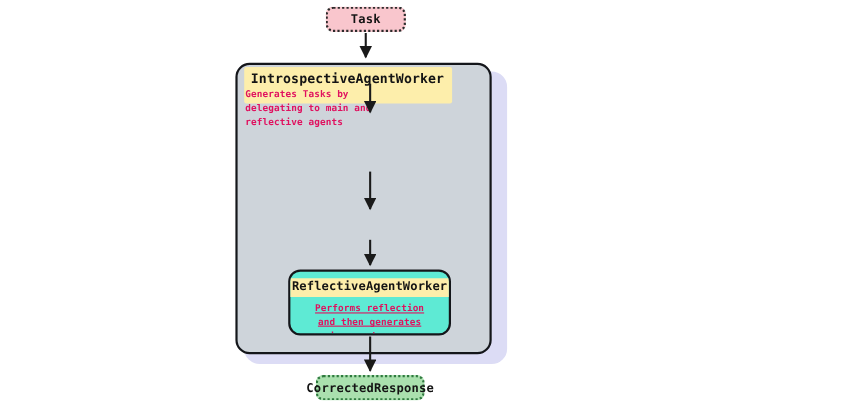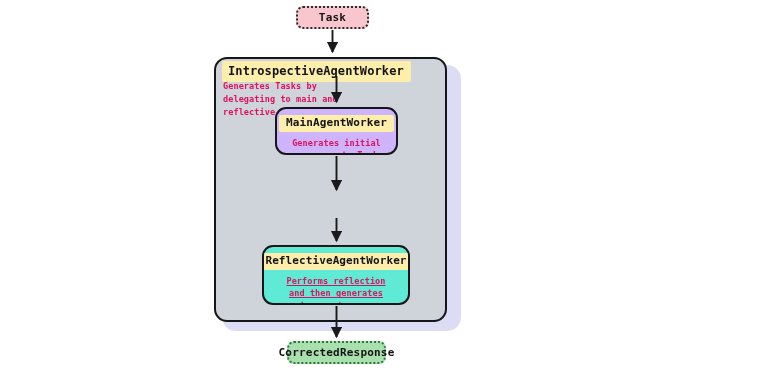--- a/index.html
+++ b/index.html
@@ -79,21 +79,21 @@
     border-radius:13px;
     box-sizing:border-box;
   }
   #container-title{
     position:absolute;
     left:222px;top:61px;
     background:#fdeeab;
     color:#141414;
     font-size:12px;
     font-weight:700;
-    padding:3px 7px 4px 6px;
+    padding:3px 7px 16px 6px;
     border-radius:2px;
     letter-spacing:.1px;
     white-space:nowrap;
   }
   #container-desc{
     position:absolute;
     left:223px;top:80px;
     font-size:8.5px;
     line-height:1.55;
     color:#e0115f;
@@ -114,25 +114,20 @@
   </div>
 
   <div id="container-shadow"></div>
 
   <div id="container"></div>
   <div id="container-title">IntrospectiveAgentWorker</div>
   <div id="container-desc">Generates Tasks by
 delegating to main and
 reflective agents</div>
 
-  <div class="node worker" id="main-agent" style="left:275px;top:107px;width:123px;height:48px;background:#cdb4fb;">
-    <div class="wtitle">MainAgentWorker</div>
-    <div class="wdesc" style="white-space:pre-line;">Generates initial
-response to Task</div>
-  </div>
 
 
   <div class="node worker" id="reflective-agent" style="left:262px;top:245px;width:148px;height:60px;background:#5eead4;">
     <div class="wtitle">ReflectiveAgentWorker</div>
     <div class="wdesc" style="white-space:pre-line;text-decoration:underline;">Performs reflection
 and then generates
 an improved response</div>
   </div>
 
   <div class="node term" id="corrected-response" style="left:287px;top:341px;width:99px;height:23px;background:#aae0ae;border-color:#2f7a3f;text-align:right;">

